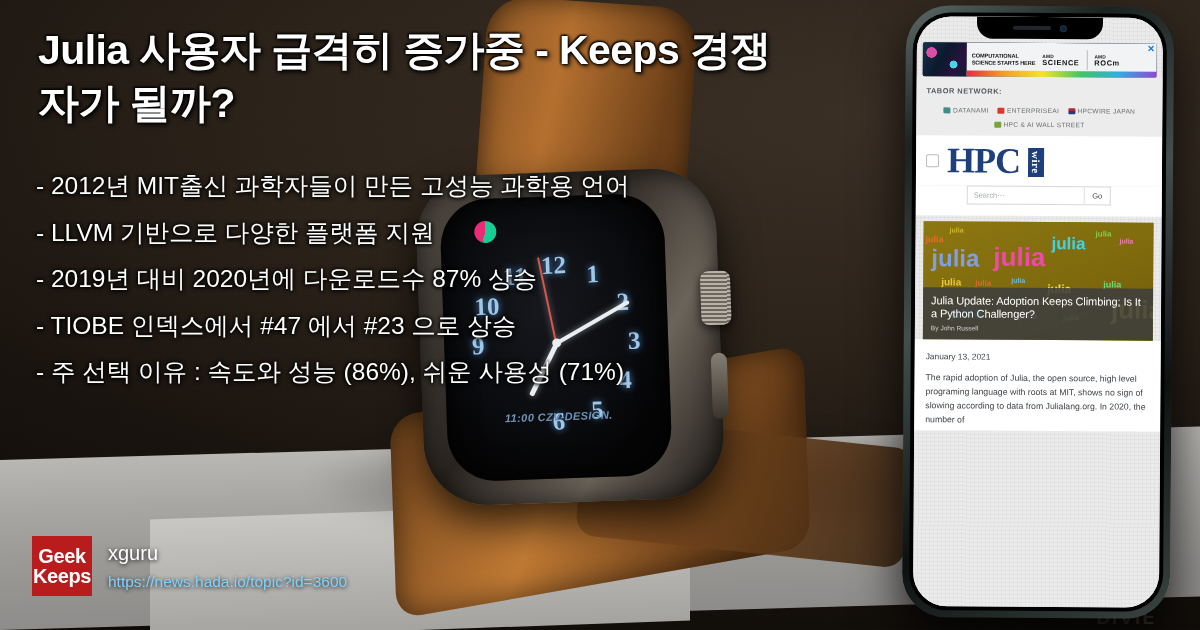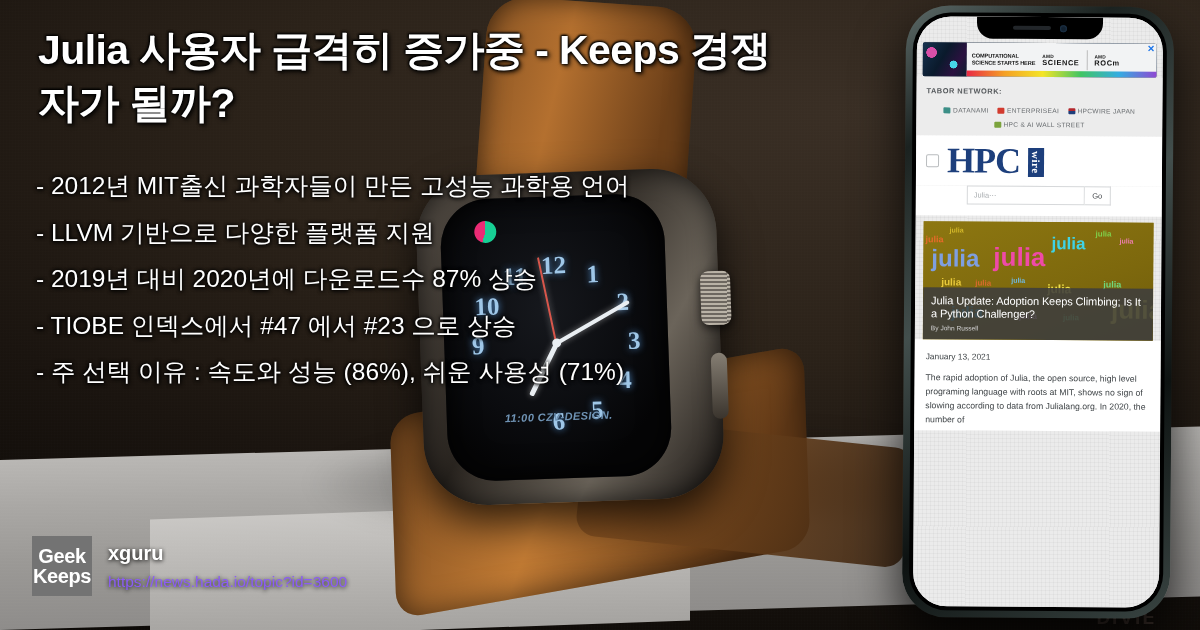--- a/index.html
+++ b/index.html
@@ -66,26 +66,26 @@
   .title{position:absolute;left:38px;top:24px;width:760px;color:#fff;font-size:41px;line-height:1.30;
     font-weight:800;letter-spacing:-.6px;
     text-shadow:0 0 3px #000,0 0 3px #000,2px 2px 5px rgba(0,0,0,.95),-1px -1px 2px rgba(0,0,0,.9);}
   .bullets{position:absolute;left:36px;top:174px;width:790px;}
   .bullet{color:#fff;font-size:24.5px;line-height:1.0;margin-bottom:22px;font-weight:400;
     text-shadow:0 0 4px rgba(0,0,0,.98),1px 1px 4px rgba(0,0,0,.95),-1px 0 3px rgba(0,0,0,.85);}
   .bullet.wrap{line-height:1.62;margin-bottom:0;}
 
   
   .footer{position:absolute;left:32px;bottom:34px;display:flex;align-items:center;gap:16px;}
-  .gn-logo{width:60px;height:60px;background:#737373;display:flex;flex-direction:column;
+  .gn-logo{width:60px;height:60px;background:#b91c1c;display:flex;flex-direction:column;
     align-items:center;justify-content:center;line-height:1.0;flex:0 0 auto;}
   .gn-logo b{color:#fff;font-size:20px;font-weight:700;letter-spacing:-.4px;}
   .f-text{display:flex;flex-direction:column;gap:8px;}
-  .f-user{color:#fff;font-size:20px;font-weight:700;text-shadow:0 1px 4px rgba(0,0,0,.95);}
-  .f-url{color:#8b5cf6;font-size:15.5px;text-shadow:0 1px 4px rgba(0,0,0,.95);}
+  .f-user{color:#fff;font-size:20px;font-weight:400;text-shadow:0 1px 4px rgba(0,0,0,.95);}
+  .f-url{color:#7dd3fc;font-size:15.5px;text-shadow:0 1px 4px rgba(0,0,0,.95);}
 
   
   .phone{position:absolute;right:28px;top:6px;width:268px;height:612px;border-radius:44px;
     background:linear-gradient(145deg,#5c6a68,#1b2220 18%,#434f4d 42%,#0d1211 70%,#394442 100%);
     box-shadow:0 22px 50px rgba(0,0,0,.8);padding:7px;box-sizing:border-box;transform:rotate(.4deg);}
   .phone-inner{width:100%;height:100%;border-radius:38px;background:#000;padding:4px;box-sizing:border-box;}
   .phone-screen{position:relative;width:100%;height:100%;border-radius:34px;overflow:hidden;background:#ececec;}
   .notch{position:absolute;left:50%;top:0;transform:translateX(-50%);width:126px;height:22px;
     background:#000;border-radius:0 0 16px 16px;z-index:6;display:flex;align-items:center;justify-content:center;gap:9px;}
   .speaker{width:38px;height:4px;border-radius:3px;background:#22262a;}
@@ -272,21 +272,21 @@
             </div>
           </div>
 
           <div class="brandbar">
             <div class="hamb"></div>
             <div class="hpc">HPC</div>
             <div class="wire">wire</div>
           </div>
 
           <div class="searchrow">
-            <div class="sbox">Julia⋯</div>
+            <div class="sbox">Search⋯</div>
             <div class="sgo">Go</div>
           </div>
 
           <div class="hero">
             <div class="wc">
               <span style="left:2px;top:14px;font-size:9px;color:#e86a2a;">julia</span>
               <span style="left:26px;top:6px;font-size:7px;color:#d4b92a;">julia</span>
               <span style="left:8px;top:26px;font-size:24px;color:#7f9fe0;">julia</span>
               <span style="left:70px;top:24px;font-size:26px;color:#ef4aa8;">julia</span>
               <span style="left:128px;top:14px;font-size:17px;color:#3fd3e6;">julia</span>

